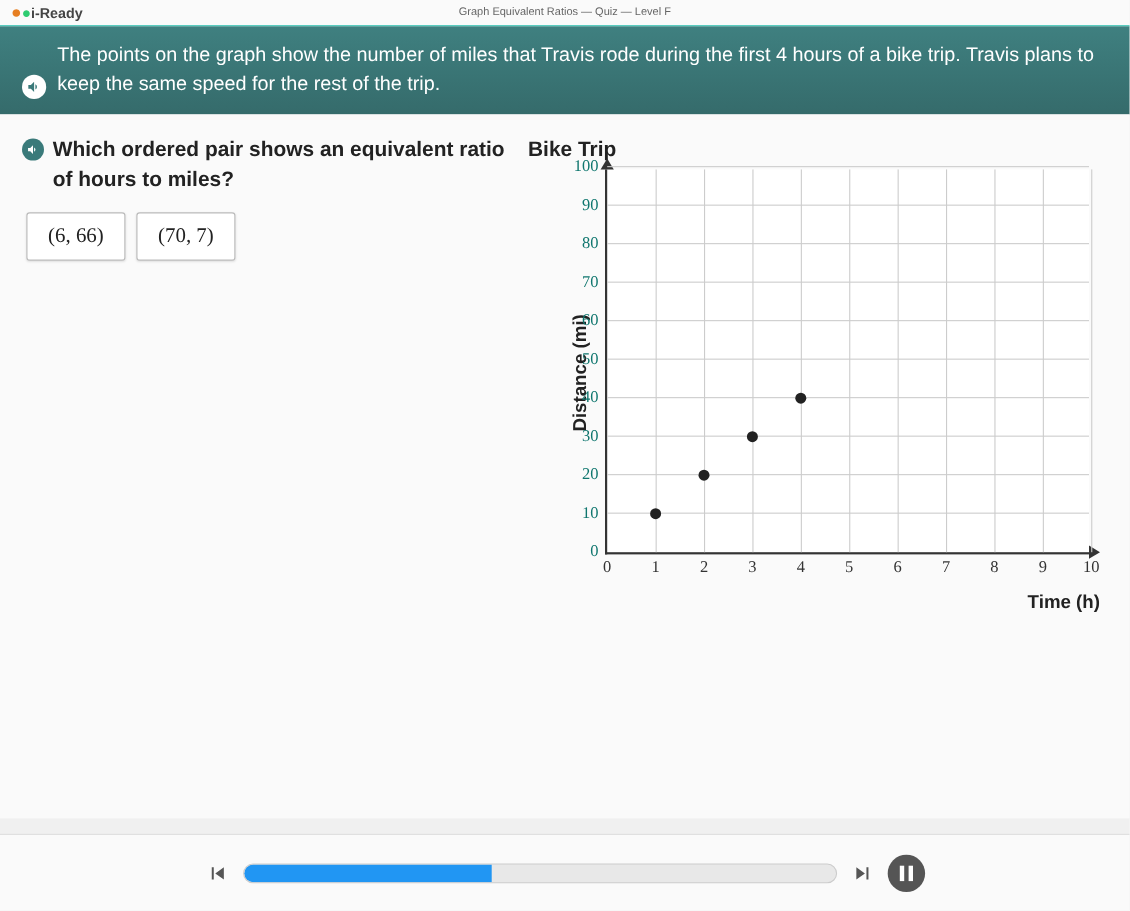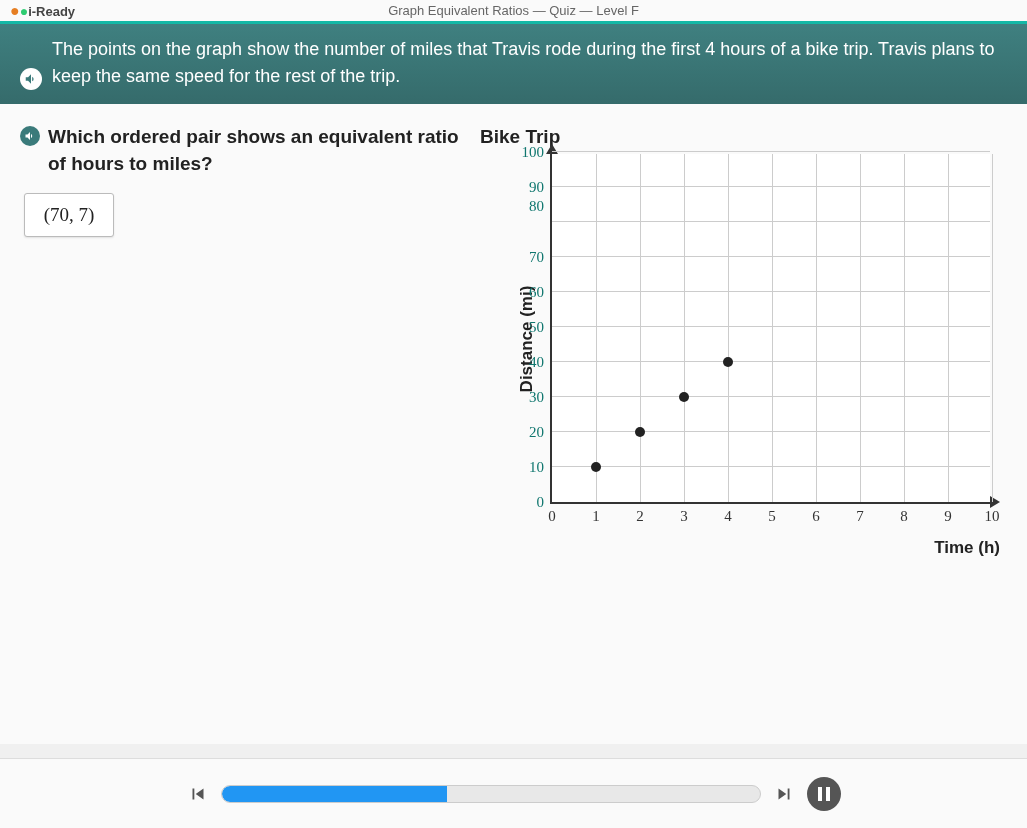--- a/index.html
+++ b/index.html
@@ -9,36 +9,36 @@
   width: 1027px;
   height: 828px;
   overflow: hidden;
   position: relative;
 }
 .header-top {
   display: flex;
   align-items: center;
   height: 24px;
   background: #fafafa;
-  border-bottom: 3px solid #14b8a6;
+  border-bottom: 1px solid #14b8a6;
   font-size: 13px;
 }
 .brand {
   padding-left: 10px;
   font-weight: bold;
   color: #444;
   width: 200px;
 }
 .brand .dot1 { color: #e67e22; font-size: 16px;}
 .brand .dot2 { color: #2ecc71; font-size: 14px;}
 .header-title {
   flex: 1;
   text-align: center;
   color: #666;
-  font-size: 13px;
+  font-size: 10px;
 }
 .instruction-banner {
   background: #3a7a7a;
   background: linear-gradient(#3f8080, #356b6b);
   color: #fff;
   padding: 12px 20px 14px 20px;
   font-size: 18px;
   line-height: 1.5;
   display: flex;
   align-items: flex-end;
@@ -273,20 +273,21 @@
   <div class="left-col">
     <div class="question-row">
       <div class="speaker-sm">
         <svg viewBox="0 0 24 24">
             <path d="M3 9v6h4l5 5V4L7 9H3zm13.5 3a4.5 4.5 0 0 0-2.5-4v8a4.5 4.5 0 0 0 2.5-4z"></path>
           </svg>
       </div>
       <div class="question-text">Which ordered pair shows an equivalent ratio of hours to miles?</div>
     </div>
     <div class="options">
+      <button class="option-btn">(6, 66)</button>
       <button class="option-btn">(70, 7)</button>
     </div>
   </div>
 
   <div class="right-col">
     <div class="chart-wrap">
       <div class="chart-title">Bike Trip</div>
       <div class="ylabel">Distance (mi)</div>
       <div class="xlabel">Time (h)</div>
       <div class="plot" id="plot">
@@ -322,21 +323,21 @@
           <div class="tick-y" style="bottom: 105px;">30</div>
           <div class="grid-h" style="bottom: 140px;"></div>
           <div class="tick-y" style="bottom: 140px;">40</div>
           <div class="grid-h" style="bottom: 175px;"></div>
           <div class="tick-y" style="bottom: 175px;">50</div>
           <div class="grid-h" style="bottom: 210px;"></div>
           <div class="tick-y" style="bottom: 210px;">60</div>
           <div class="grid-h" style="bottom: 245px;"></div>
           <div class="tick-y" style="bottom: 245px;">70</div>
           <div class="grid-h" style="bottom: 280px;"></div>
-          <div class="tick-y" style="bottom: 296px;">80</div>
+          <div class="tick-y" style="bottom: 280px;">80</div>
           <div class="grid-h" style="bottom: 315px;"></div>
           <div class="tick-y" style="bottom: 315px;">90</div>
           <div class="grid-h" style="bottom: 350px;"></div>
           <div class="tick-y" style="bottom: 350px;">100</div>
           <div class="pt" style="left: 44px; bottom: 35px;"></div>
           <div class="pt" style="left: 88px; bottom: 70px;"></div>
           <div class="pt" style="left: 132px; bottom: 105px;"></div>
           <div class="pt" style="left: 176px; bottom: 140px;"></div>
         </div>
     </div>

